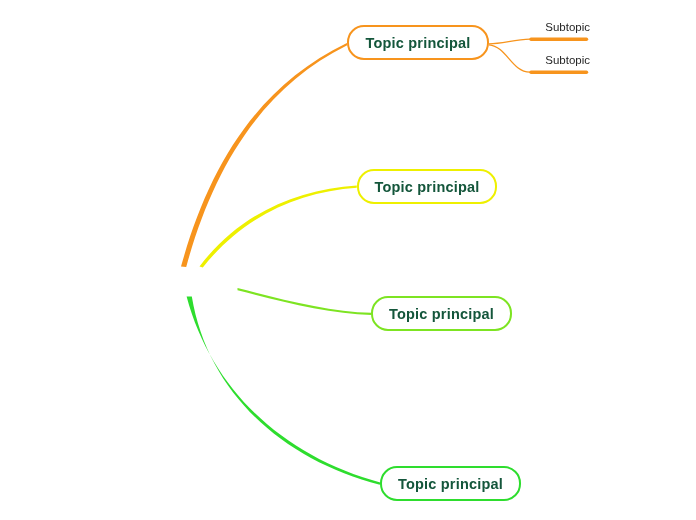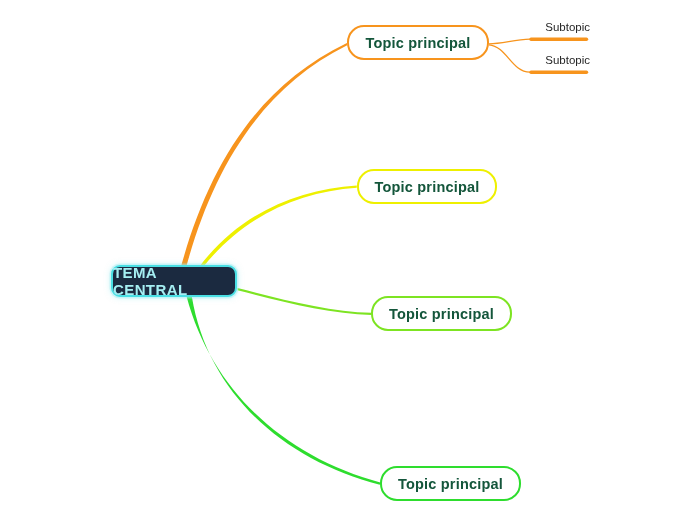--- a/index.html
+++ b/index.html
@@ -81,23 +81,20 @@
     <path d="M 237.5,287.9 C 282,299.3 330,312 371.3,312.8 L 371.3,315 C 330,314.2 281,301.5 237.5,290.3 Z" fill="#7DE422"></path>
     <path d="M 186.6,296.5 C 212,392 286,457 380.3,482.5 L 379.8,484.8 C 284,460 208,394 191.8,296.5 Z" fill="#2EDD2E"></path>
 
     <path fill="none" stroke-width="1.3" d="M 489,43.8 C 503,43.6 514,39.6 530,39.1" stroke="#F7941D"></path>
     <path fill="none" stroke-width="1.3" d="M 489,44.8 C 507,46.5 511,71.5 530,72.2" stroke="#F7941D"></path>
 
     <line stroke-width="3.4" stroke-linecap="round" x1="531" y1="39.2" x2="586.5" y2="39.2" stroke="#F7941D"></line>
     <line stroke-width="3.4" stroke-linecap="round" x1="531" y1="72.3" x2="586.5" y2="72.3" stroke="#F7941D"></line>
   </svg>
 
-  <div class="node central-node" style="background-color: rgb(27, 42, 64); border-color: rgb(74, 223, 228); color: rgb(165, 238, 242);">
-    <span>TEMA CENTRAL</span>
-  </div>
 
   <div class="node topic-node topic-1" style="border-color: rgb(247, 148, 29); color: rgb(20, 86, 59);">
     <span>Topic principal</span>
   </div>
 
   <div class="node topic-node topic-2" style="border-color: rgb(238, 240, 0); color: rgb(20, 86, 59);">
     <span>Topic principal</span>
   </div>
 
   <div class="node topic-node topic-3" style="border-color: rgb(125, 228, 34); color: rgb(20, 86, 59);">

